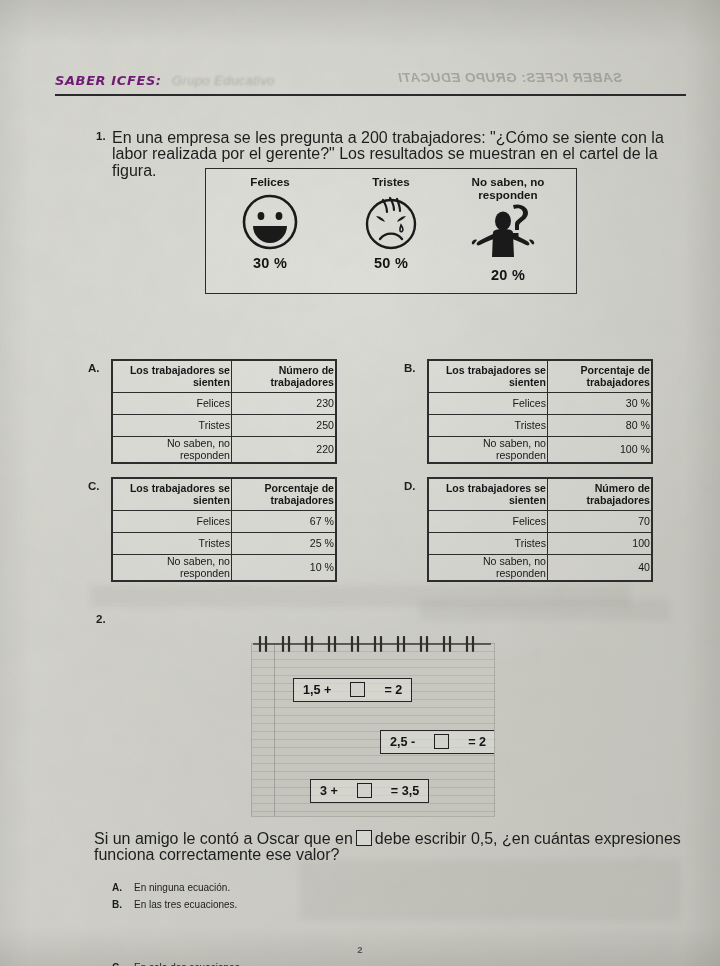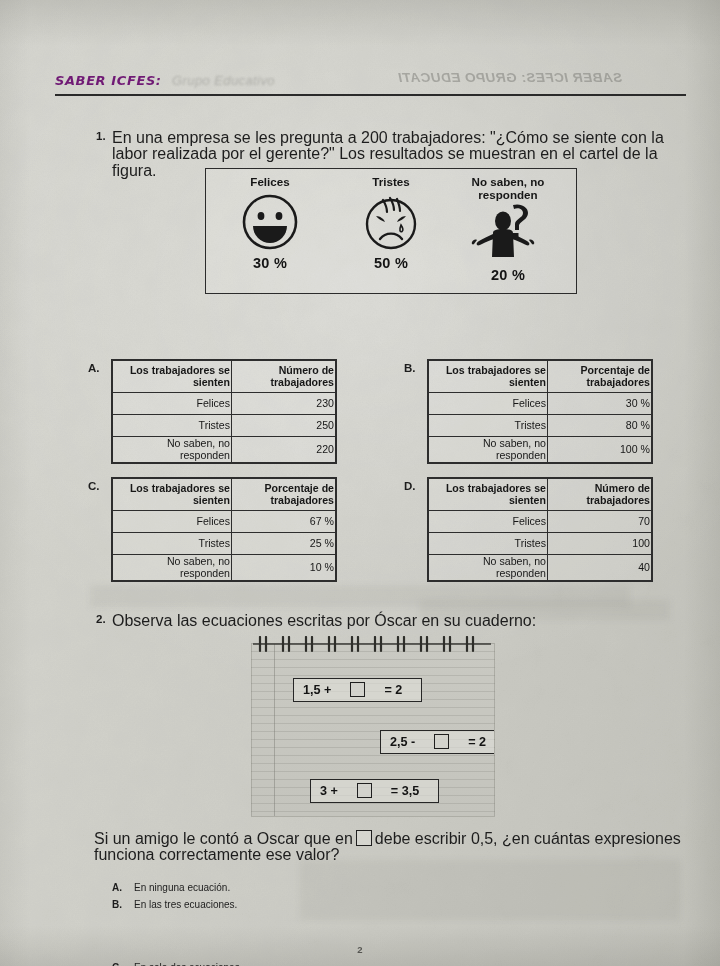--- a/index.html
+++ b/index.html
@@ -220,21 +220,21 @@
     height: 18px;
     z-index: 6;
   }
   .eq {
     position: absolute;
     border: 1.6px solid #262626;
     background: rgba(222,222,216,0.62);
     font-weight: bold;
     font-size: 12.6px;
     color: #131313;
-    padding: 3px 19px 4px 9px;
+    padding: 3px 9px 4px 9px;
     display: flex;
     align-items: center;
     gap: 19px;
     white-space: nowrap;
   }
   .eq .blank {
     display: inline-block;
     width: 13px;
     height: 13px;
     border: 1.8px solid #1f1f1f;
@@ -471,21 +471,20 @@
         <td>100</td>
       </tr>
       <tr>
         <td class="two-line">No saben, no responden</td>
         <td>40</td>
       </tr>
     </tbody>
   </table>
 
   <div class="qnum" style="left:96px;top:613px;">2.</div>
-  <div class="qtext" style="left:112px;top:613px;width:574px;">Observa las ecuaciones escritas por Óscar en su cuaderno:</div>
 
   <div class="notebook">
     <div class="nb-margin"></div>
 
     <div class="eq eq1">
       <span>1,5 +</span>
       <span class="blank"></span>
       <span>= 2</span>
     </div>
 

